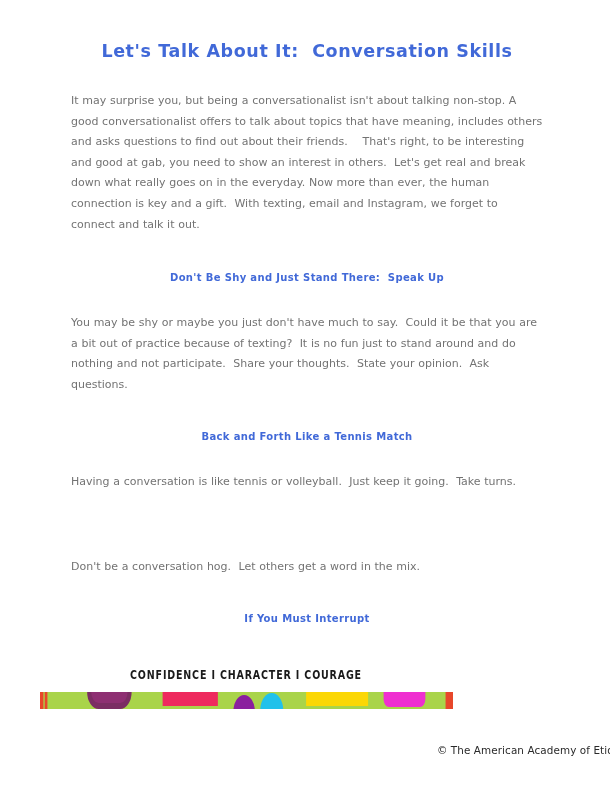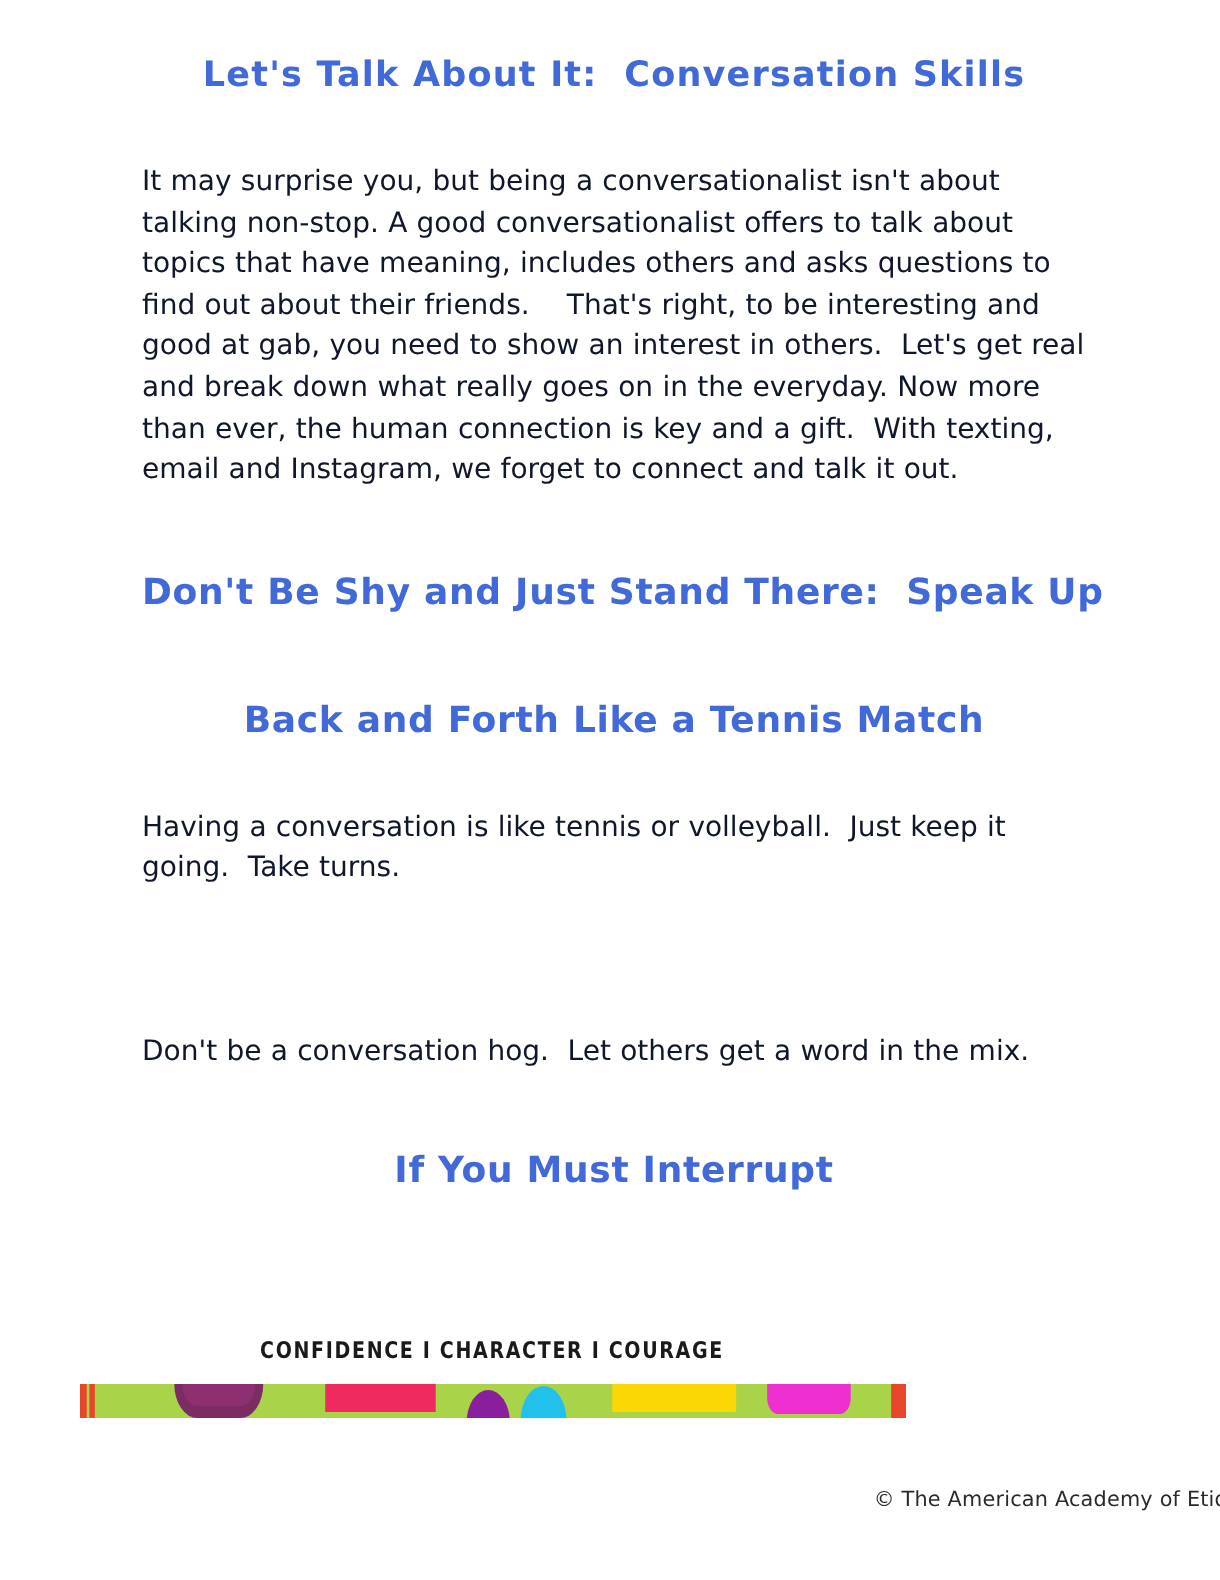--- a/index.html
+++ b/index.html
@@ -32,40 +32,40 @@
 
   
   .doc-title {
     color: #4169d8;
     font-family: "DejaVu Sans", sans-serif;
     font-size: 17.5px;
     font-weight: bold;
     letter-spacing: 0.6px;
     text-align: center;
     margin: 0;
-    padding-top: 28px;
+    padding-top: 41px;
     white-space: pre;
   }
 
   
   .section-head {
     color: #4169d8;
     font-family: "DejaVu Sans", sans-serif;
-    font-size: 18px;
+    font-size: 10px;
     font-weight: bold;
     letter-spacing: 0.35px;
     text-align: center;
     white-space: pre;
   }
 
   
   .para {
-    color: #0f172a;
-    font-family: "DejaVu Sans", sans-serif;
-    font-size: 14px;
+    color: #737373;
+    font-family: "DejaVu Sans", sans-serif;
+    font-size: 11px;
     line-height: 20.6px;
     text-align: left;
     white-space: pre-wrap;
     word-spacing: 0.2px;
   }
 
   
   .gap-intro   { height: 19px; }
   .gap-a       { height: 26px; }
   .gap-b       { height: 19px; }
@@ -184,20 +184,21 @@
     <div class="gap-intro"></div>
 
     <p class="para">It may surprise you, but being a conversationalist isn't about talking non-stop. A good conversationalist offers to talk about topics that have meaning, includes others and asks questions to find out about their friends.    That's right, to be interesting and good at gab, you need to show an interest in others.  Let's get real and break down what really goes on in the everyday. Now more than ever, the human connection is key and a gift.  With texting, email and Instagram, we forget to connect and talk it out.</p>
 
     <div class="gap-a"></div>
 
     <div class="section-head">Don't Be Shy and Just Stand There:  Speak Up</div>
 
     <div class="gap-b"></div>
 
+    <p class="para">You may be shy or maybe you just don't have much to say.  Could it be that you are a bit out of practice because of texting?  It is no fun just to stand around and do nothing and not participate.  Share your thoughts.  State your opinion.  Ask questions.</p>
 
     <div class="gap-c"></div>
 
     <div class="section-head">Back and Forth Like a Tennis Match</div>
 
     <div class="gap-b"></div>
 
     <p class="para">Having a conversation is like tennis or volleyball.  Just keep it going.  Take turns.</p>
 
     <div class="gap-c"></div>

